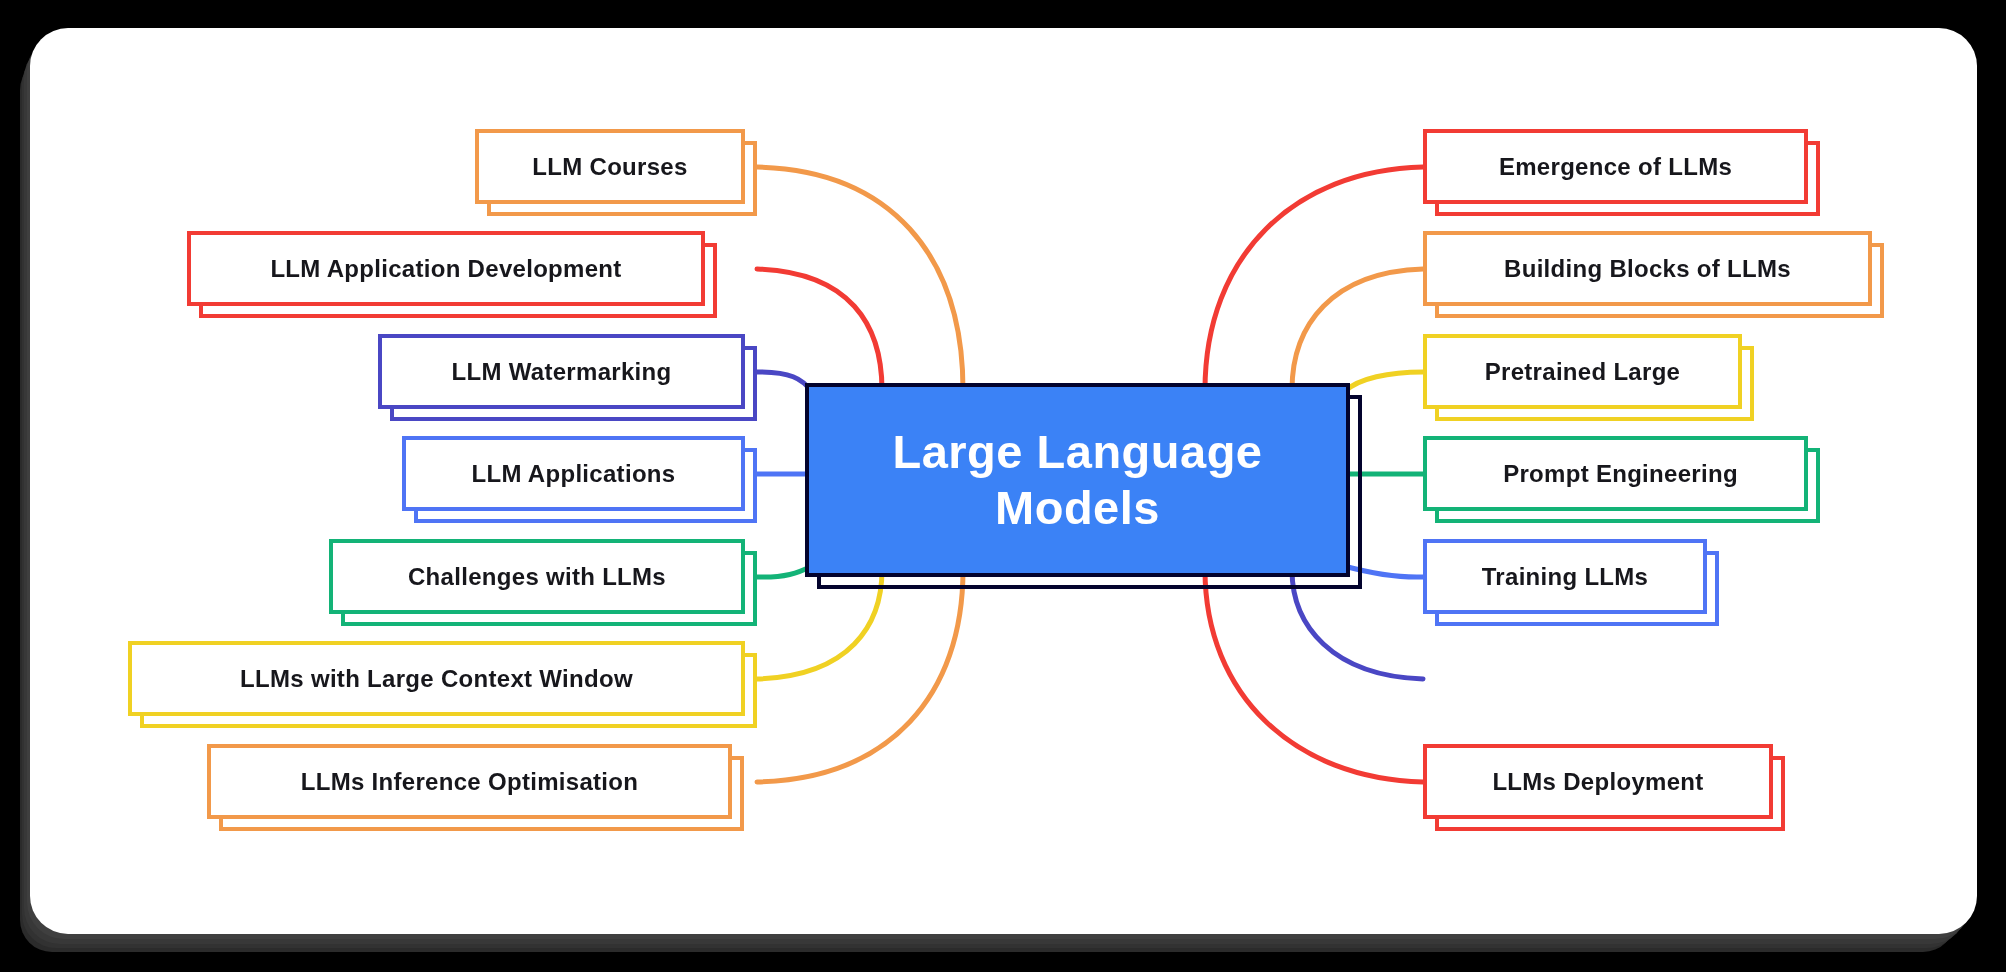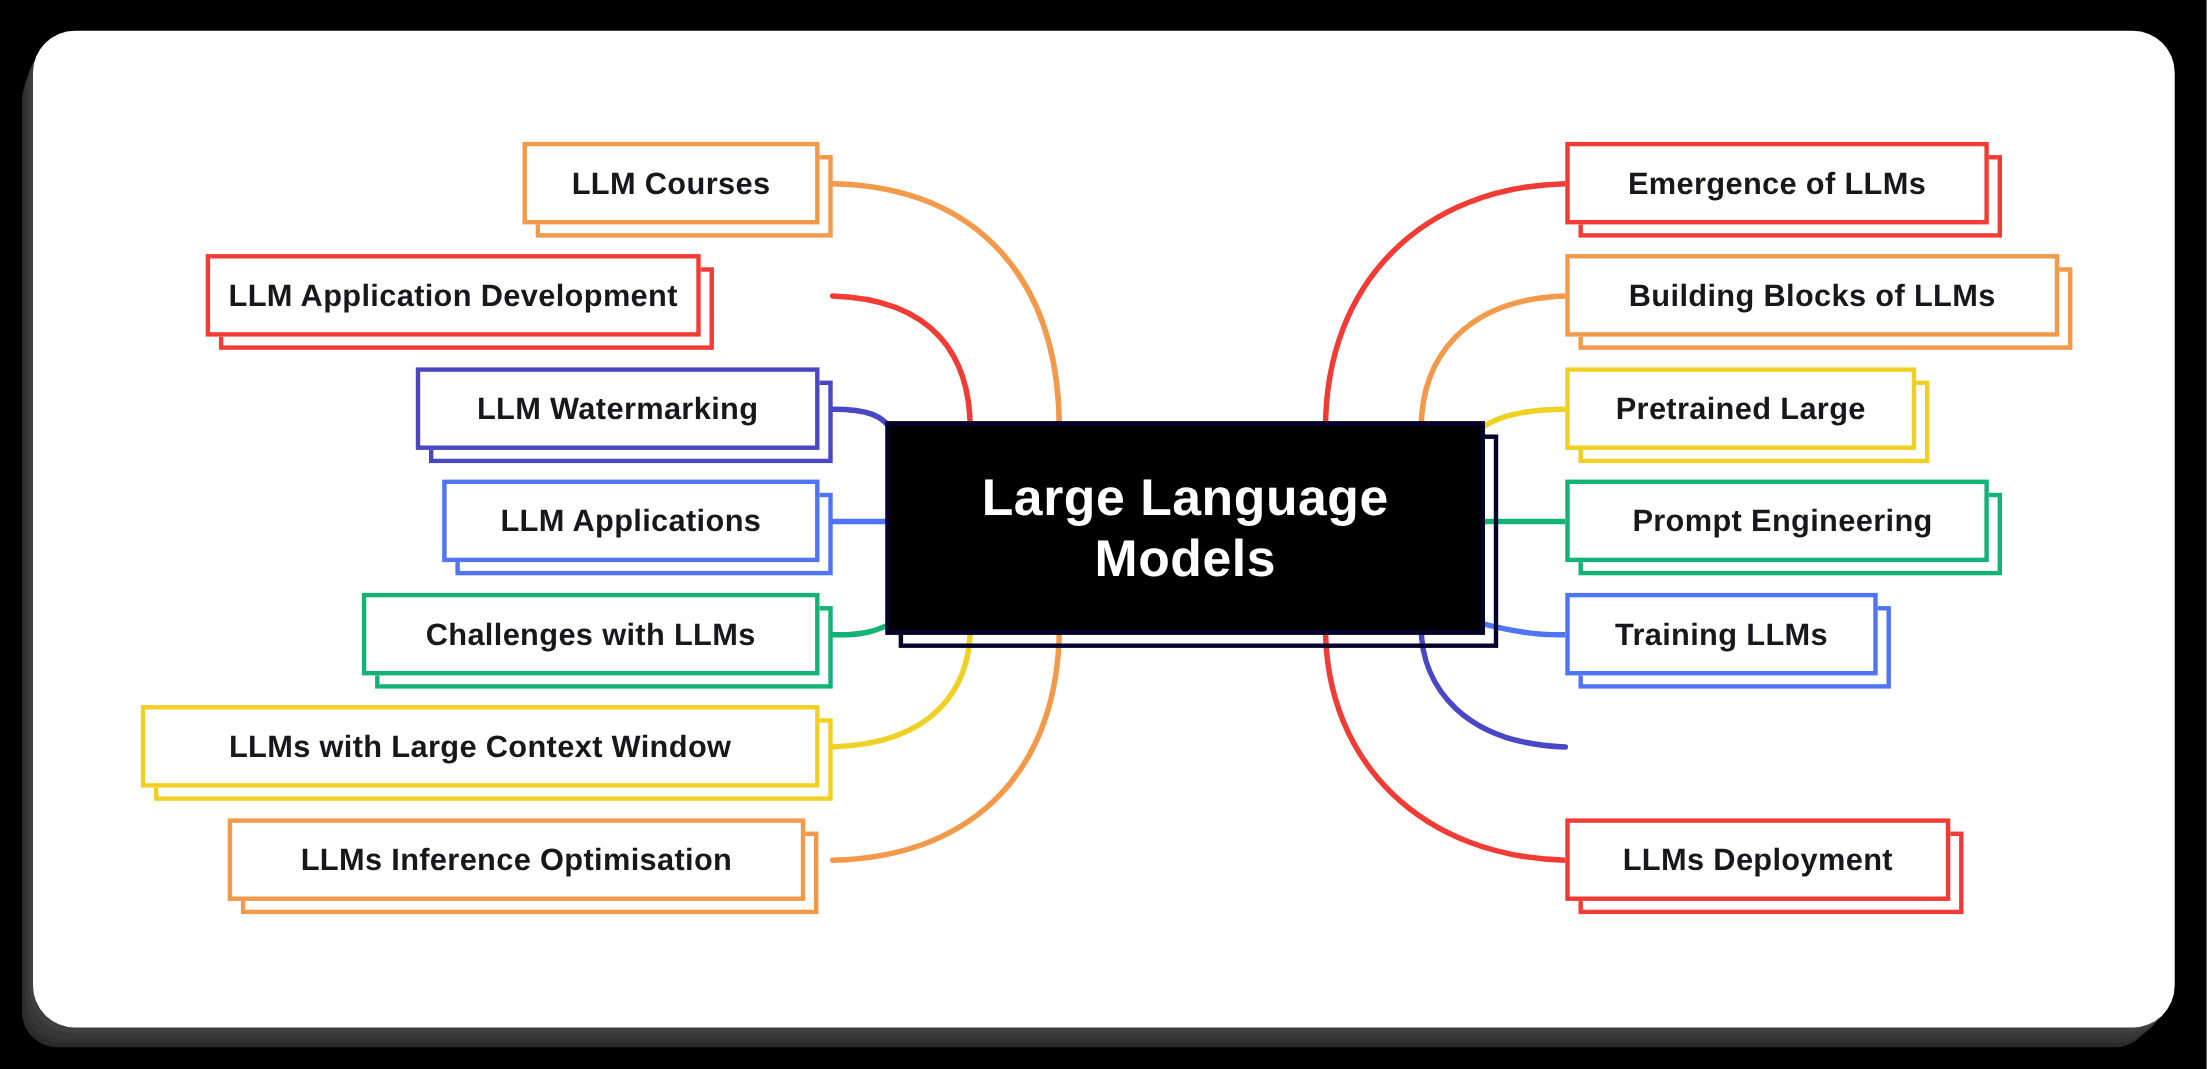--- a/index.html
+++ b/index.html
@@ -22,21 +22,21 @@
   .node{position:absolute;height:75px;}
   .dup{
     position:absolute;left:12px;top:12px;right:-12px;bottom:-12px;
     border:4px solid;box-sizing:border-box;
   }
   .face{
     position:absolute;inset:0;background:#ffffff;border:4px solid;box-sizing:border-box;
     display:flex;align-items:center;justify-content:center;
   }
   .label{
-    font-size:28px;font-weight:700;color:#17171c;letter-spacing:.3px;white-space:nowrap;text-align:center;
+    font-size:24px;font-weight:700;color:#17171c;letter-spacing:.3px;white-space:nowrap;text-align:center;
   }
   .center-node{position:absolute;}
   .center-face{background:#03032d;}
   .title{width:100%;text-align:center;color:#ffffff;}
   .tline{
     display:block;font-size:47px;font-weight:700;letter-spacing:.5px;line-height:1.2;color:#ffffff;
   }
 </style>
 </head>
 <body>
@@ -61,21 +61,21 @@
     <path d="M 1393 651 C 1302 648, 1262 597, 1262 542" fill="none" stroke-width="5" stroke-linecap="round" stroke="#4A47C4"></path>
     <path d="M 1393 754 C 1265 751, 1175 667, 1175 542" fill="none" stroke-width="5" stroke-linecap="round" stroke="#F23B34"></path>
   </svg>
 
   <div class="node" style="left:445px;top:101px;width:270px">
     <div class="dup" style="border-color: rgb(242, 153, 74);"></div>
     <div class="face" style="border-color: rgb(242, 153, 74);">
       <span class="label">LLM Courses</span>
     </div>
   </div>
-  <div class="node" style="left:157px;top:203px;width:450px">
+  <div class="node" style="left:157px;top:203px;width:518px">
     <div class="dup" style="border-color: rgb(242, 59, 52);"></div>
     <div class="face" style="border-color: rgb(242, 59, 52);">
       <span class="label">LLM Application Development</span>
     </div>
   </div>
   <div class="node" style="left:348px;top:306px;width:367px">
     <div class="dup" style="border-color: rgb(74, 71, 196);"></div>
     <div class="face" style="border-color: rgb(74, 71, 196);">
       <span class="label">LLM Watermarking</span>
     </div>
@@ -137,21 +137,21 @@
   </div>
   <div class="node" style="left:1393px;top:716px;width:350px">
     <div class="dup" style="border-color: rgb(242, 59, 52);"></div>
     <div class="face" style="border-color: rgb(242, 59, 52);">
       <span class="label">LLMs Deployment</span>
     </div>
   </div>
 
   <div class="node center-node" style="left:775px;top:355px;width:545px;height:194px">
     <div class="dup" style="border-color: rgb(3, 3, 45);"></div>
-    <div class="face center-face" style="background-color: #000000; border-color: rgb(3, 3, 45);">
+    <div class="face center-face" style="background-color: #3b82f6; border-color: rgb(3, 3, 45);">
       <div class="title">
         <span class="tline">Large Language</span>
         <span class="tline">Models</span>
       </div>
     </div>
   </div>
 
 </div>
 
 </body></html>

